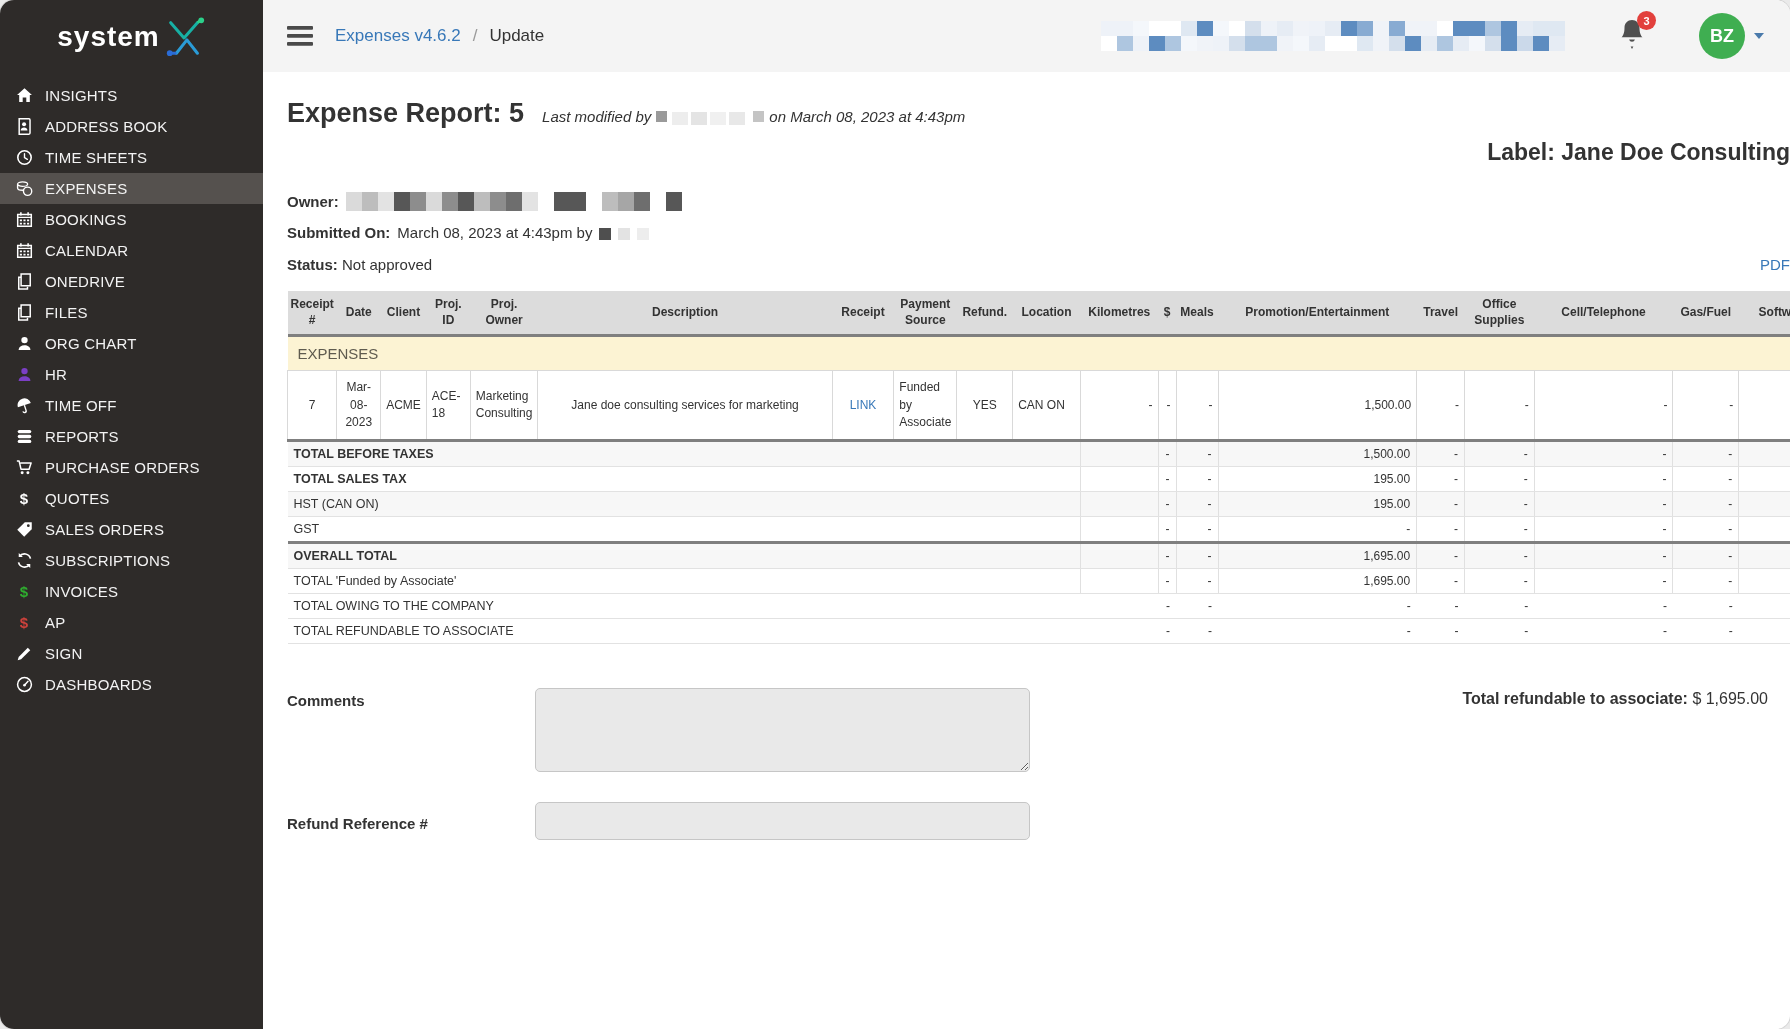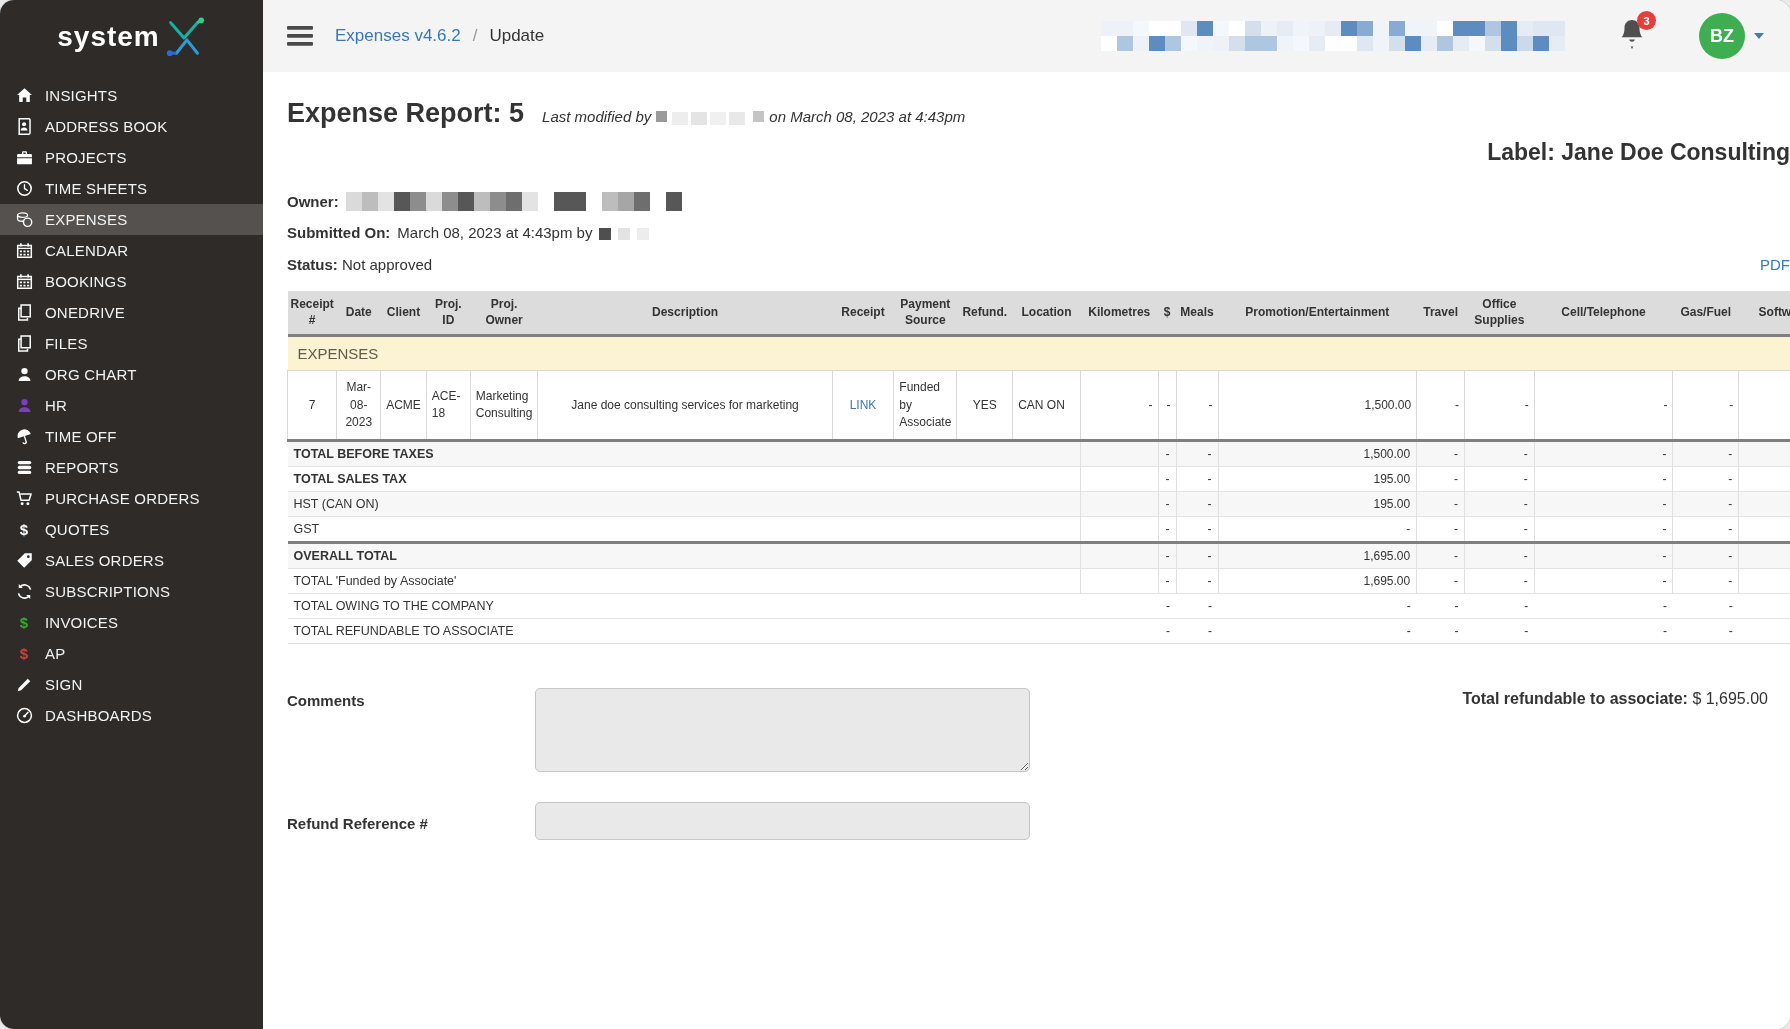--- a/index.html
+++ b/index.html
@@ -107,30 +107,20 @@
               <path d="M3 .8h9.2c.6 0 1 .4 1 1v12.4c0 .6-.4 1-1 1H3z" fill="none" stroke="currentColor" stroke-width="1.4"></path>
               <circle cx="7.6" cy="5.8" r="1.9"></circle>
               <path d="M4.4 11.8c0-1.9 1.5-2.9 3.2-2.9s3.2 1 3.2 2.9z"></path>
             </svg>
           </span>
           <span>ADDRESS BOOK</span>
         </div>
         <div class="nav-item">
           <span class="ic">
             <svg width="17" height="17" viewBox="0 0 16 16" fill="currentColor" xmlns="http://www.w3.org/2000/svg">
-              <path d="M5.6 4.6V3.2c0-.7.5-1.2 1.2-1.2h2.4c.7 0 1.2.5 1.2 1.2v1.4H9.1V3.3H6.9v1.3z"></path>
-              <rect x="1" y="4.6" width="14" height="9.8" rx="1.1"></rect>
-              <path d="M1 8.3h14" stroke="#2e2b29" stroke-width="1"></path>
-            </svg>
-          </span>
-          <span>PROJECTS</span>
-        </div>
-        <div class="nav-item">
-          <span class="ic">
-            <svg width="17" height="17" viewBox="0 0 16 16" fill="currentColor" xmlns="http://www.w3.org/2000/svg">
               <circle cx="8" cy="8" r="6.3" fill="none" stroke="currentColor" stroke-width="1.5"></circle>
               <path d="M8 4.4V8l2.7 1.7" fill="none" stroke="currentColor" stroke-width="1.3" stroke-linecap="round"></path>
             </svg>
           </span>
           <span>TIME SHEETS</span>
         </div>
         <div class="nav-item active">
           <span class="ic">
             <svg width="17" height="17" viewBox="0 0 16 16" fill="currentColor" xmlns="http://www.w3.org/2000/svg">
               <ellipse cx="6.2" cy="3.9" rx="4.7" ry="2.1" fill="none" stroke="currentColor" stroke-width="1.3"></ellipse>
@@ -142,32 +132,32 @@
         </div>
         <div class="nav-item">
           <span class="ic">
             <svg width="17" height="17" viewBox="0 0 16 16" fill="currentColor" xmlns="http://www.w3.org/2000/svg">
               <path d="M1.6 3.2h12.8v11.2H1.6z" fill="none" stroke="currentColor" stroke-width="1.4"></path>
               <path d="M1.6 6h12.8" stroke="currentColor" stroke-width="1.4"></path>
               <path d="M4.6 1.2v3M11.4 1.2v3" stroke="currentColor" stroke-width="1.5"></path>
               <path d="M3.6 8h2v1.6h-2zM7 8h2v1.6H7zM10.4 8h2v1.6h-2zM3.6 11h2v1.6h-2zM7 11h2v1.6H7zM10.4 11h2v1.6h-2z"></path>
             </svg>
           </span>
-          <span>CALENDAR</span>
+          <span>BOOKINGS</span>
         </div>
         <div class="nav-item">
           <span class="ic">
             <svg width="17" height="17" viewBox="0 0 16 16" fill="currentColor" xmlns="http://www.w3.org/2000/svg">
               <path d="M1.6 3.2h12.8v11.2H1.6z" fill="none" stroke="currentColor" stroke-width="1.4"></path>
               <path d="M1.6 6h12.8" stroke="currentColor" stroke-width="1.4"></path>
               <path d="M4.6 1.2v3M11.4 1.2v3" stroke="currentColor" stroke-width="1.5"></path>
               <path d="M3.6 8h2v1.6h-2zM7 8h2v1.6H7zM10.4 8h2v1.6h-2zM3.6 11h2v1.6h-2zM7 11h2v1.6H7zM10.4 11h2v1.6h-2z"></path>
             </svg>
           </span>
-          <span>BOOKINGS</span>
+          <span>CALENDAR</span>
         </div>
         <div class="nav-item">
           <span class="ic">
             <svg width="17" height="17" viewBox="0 0 16 16" fill="currentColor" xmlns="http://www.w3.org/2000/svg">
               <path d="M4.8 1h8.6v11H4.8z" fill="none" stroke="currentColor" stroke-width="1.4"></path>
               <path d="M4.8 4H2.6v11h8.2v-2" fill="none" stroke="currentColor" stroke-width="1.4"></path>
             </svg>
           </span>
           <span>ONEDRIVE</span>
         </div>

